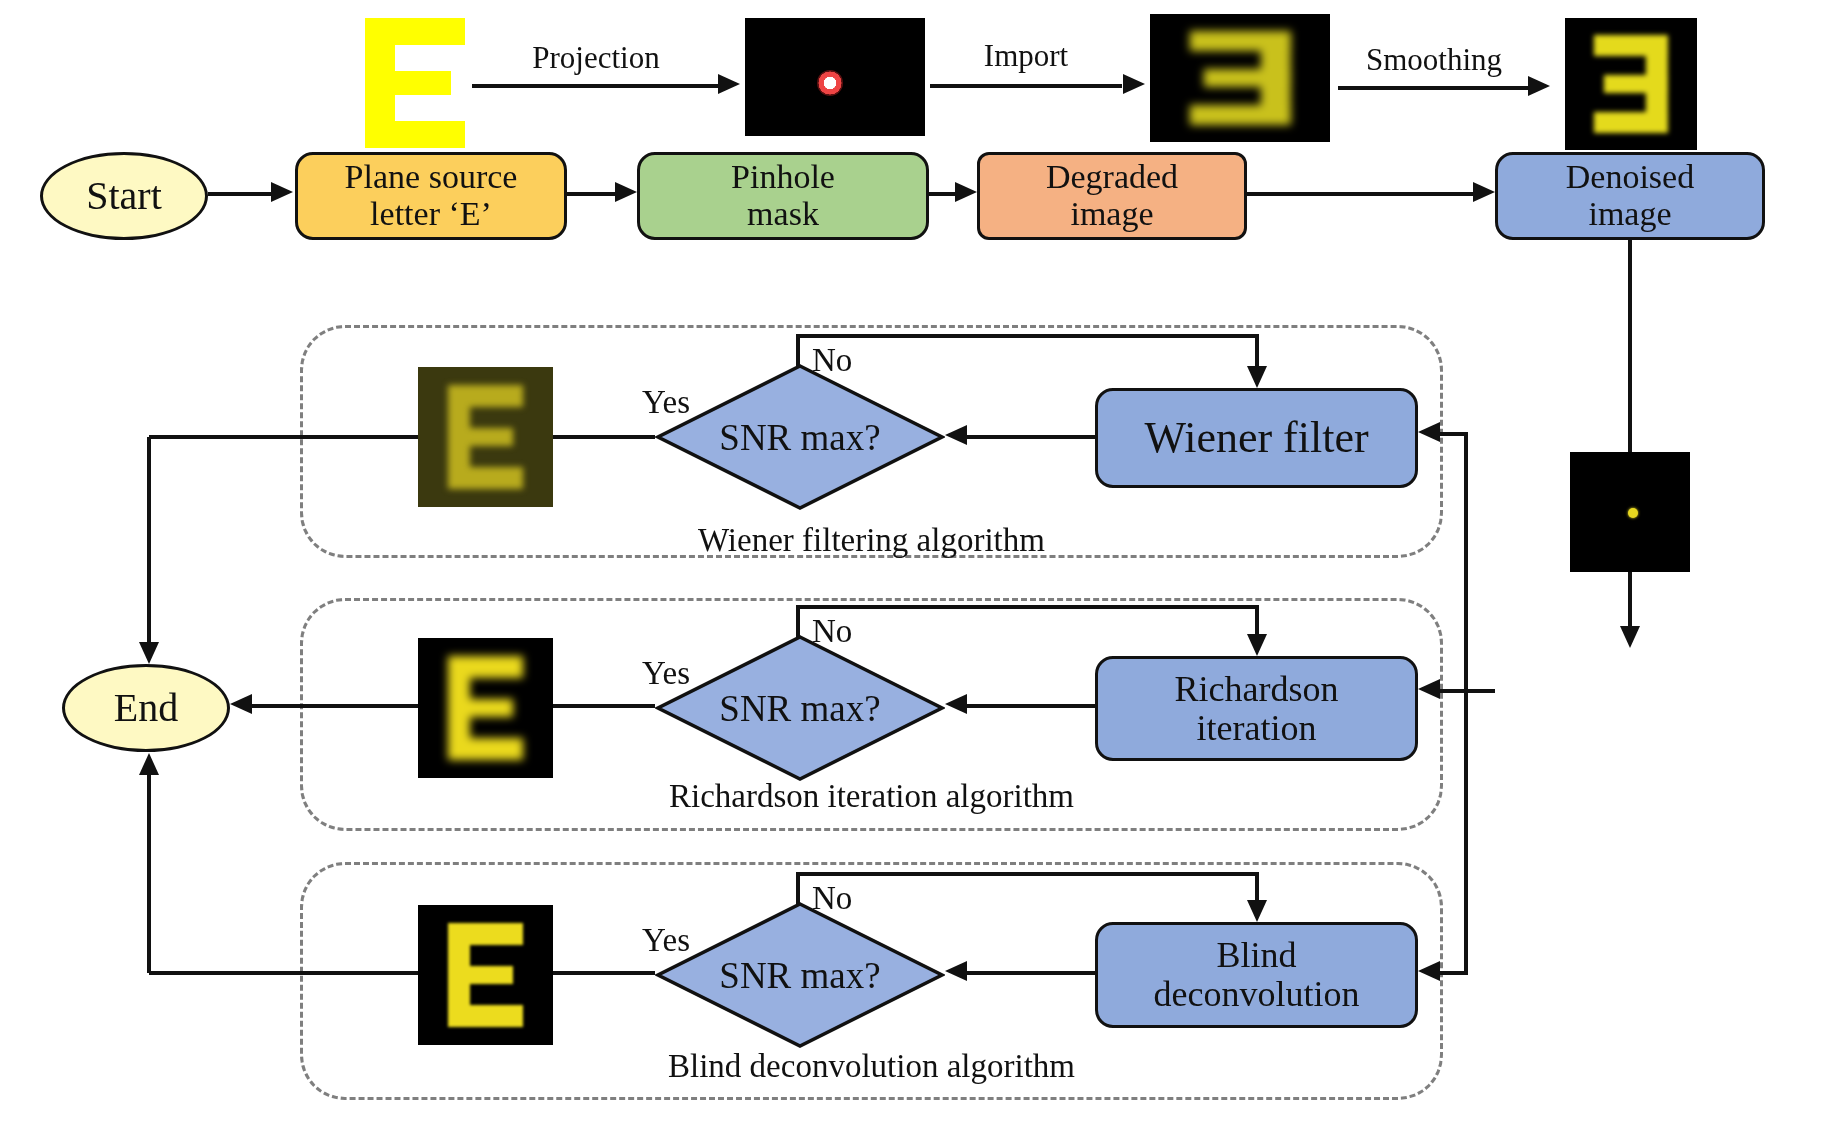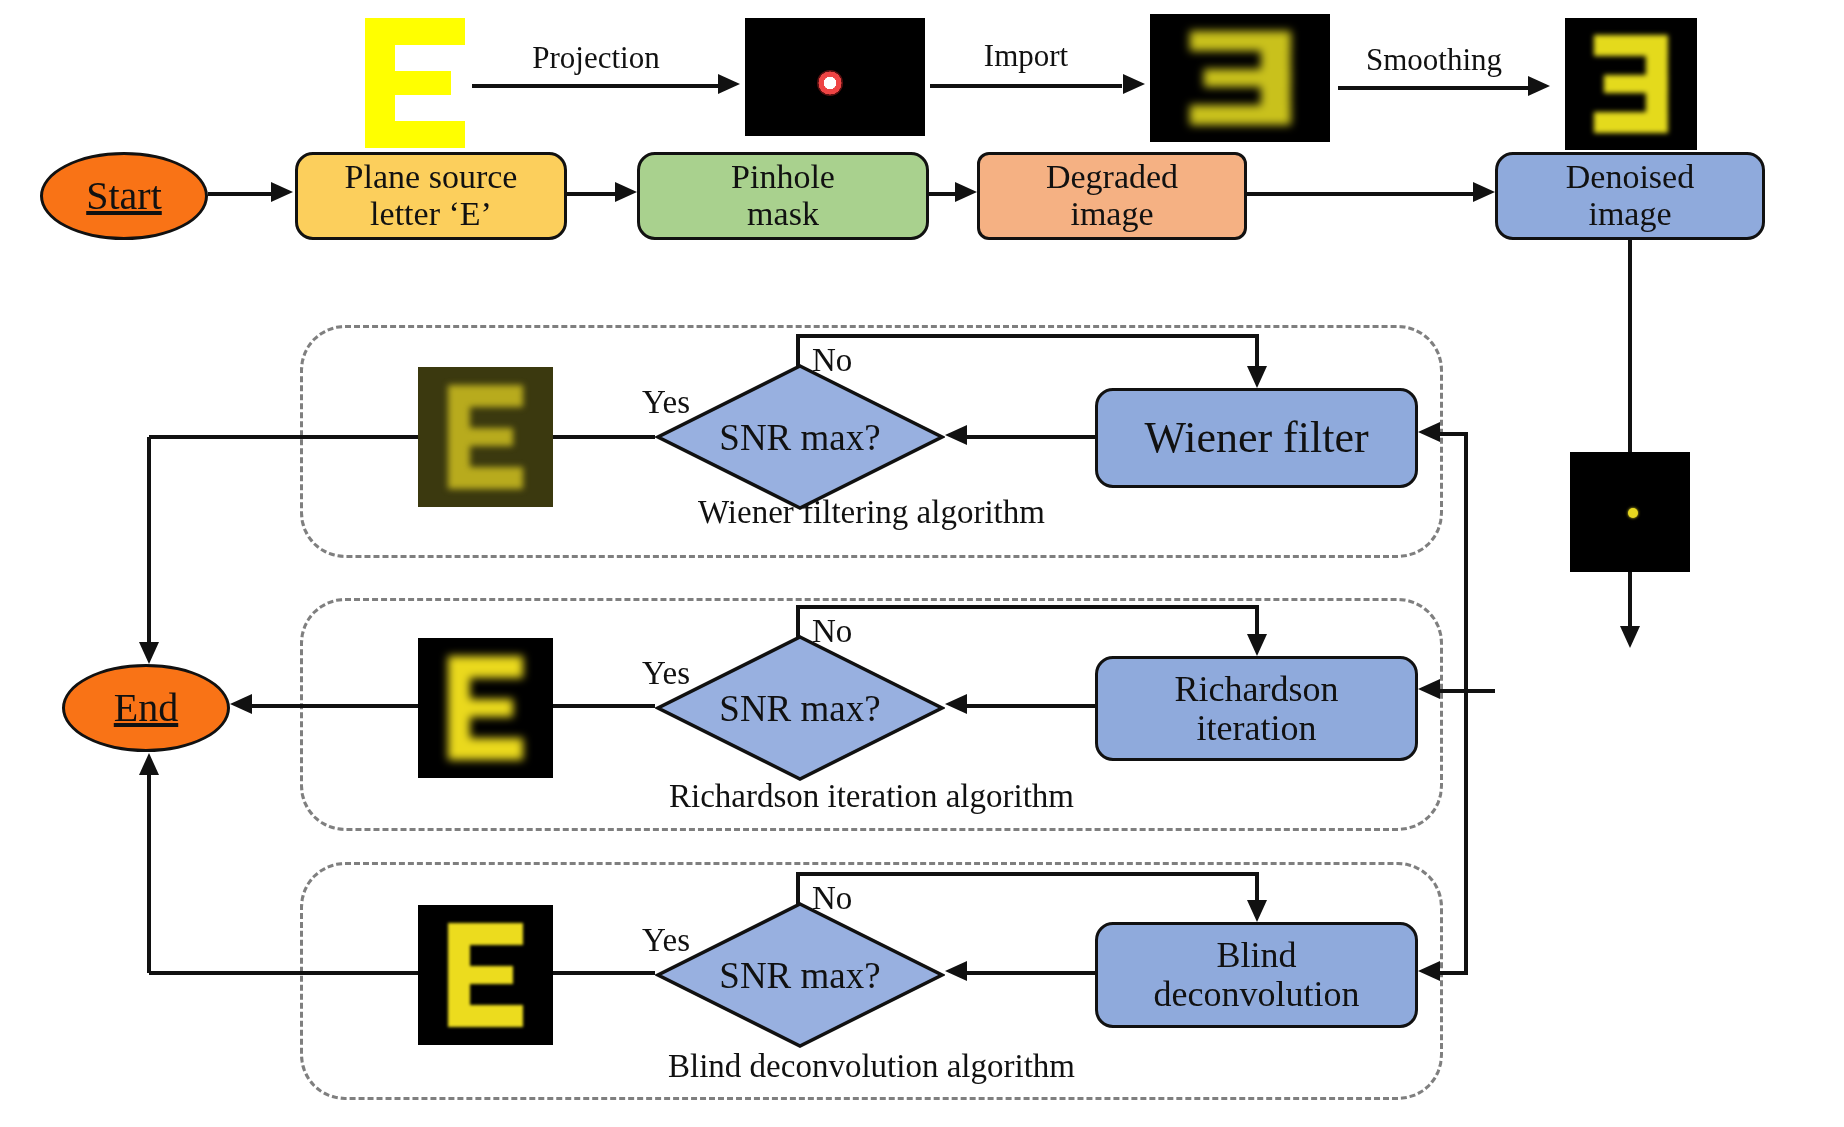--- a/index.html
+++ b/index.html
@@ -13,21 +13,21 @@
   .hr{border-left:22px solid #111;border-top:10px solid transparent;border-bottom:10px solid transparent;}
   .hl{border-right:22px solid #111;border-top:10px solid transparent;border-bottom:10px solid transparent;}
   .hd{border-top:22px solid #111;border-left:10px solid transparent;border-right:10px solid transparent;}
   .hu{border-bottom:22px solid #111;border-left:10px solid transparent;border-right:10px solid transparent;}
   .node{
     position:absolute;border:3px solid #111;border-radius:18px;
     display:flex;flex-direction:column;align-items:center;justify-content:center;
     text-align:center;font-size:34px;line-height:1.08;z-index:2;box-sizing:border-box;
   }
   .ellipse{border-radius:50%;font-size:40px;}
-  .gray{background:#f97316;text-decoration:underline;}
+  .gray{background:#fef9c3;}
   .yellow{background:#fccf5c;align-items:center;}
   .green{background:#a9d18e;}
   .orange{background:#f5b183;}
   .blue{background:#8faadc;}
   .dashedbox{position:absolute;border:3.5px dashed #7f7f7f;border-radius:45px;z-index:0;box-sizing:border-box;}
   .caption{position:absolute;width:1143px;left:300px;text-align:center;font-size:33px;z-index:2;}
   .alabel{position:absolute;text-align:center;font-size:31px;z-index:2;}
   .yn{position:absolute;font-size:33px;z-index:3;}
   .diamond{position:absolute;width:290px;height:148px;z-index:2;}
   .diamond .dtext{position:absolute;left:0;top:0;width:100%;height:100%;
@@ -137,21 +137,21 @@
   <div class="line" style="left:1440px;top:432px;width:26px;height:4px;"></div>
   <div class="head hl" style="left:1418px;top:422px;"></div>
   <div class="line" style="left:1440px;top:971px;width:26px;height:4px;"></div>
   <div class="head hl" style="left:1418px;top:961px;"></div>
 
   <div class="node ellipse gray" style="left:62px;top:664px;width:168px;height:88px;">
     <span>End</span>
   </div>
 
   <div class="dashedbox" style="left:300px;top:325px;width:1143px;height:233px;"></div>
-  <div class="caption" style="top:494px;">Wiener filtering algorithm</div>
+  <div class="caption" style="top:522px;">Wiener filtering algorithm</div>
 
   <div class="line" style="left:149px;top:435px;width:506px;height:4px;"></div>
   <div class="line" style="left:147px;top:437px;width:4px;height:206px;"></div>
   <div class="head hd" style="left:139px;top:642px;"></div>
 
   <div class="pic" style="left:418px;top:367px;width:135px;height:140px;background:#3b390f;color:#b8ab1d;">
     <span class="eshape" style="filter:blur(3px);">
         <i class="v"></i>
         <i class="t"></i>
         <i class="m"></i>

